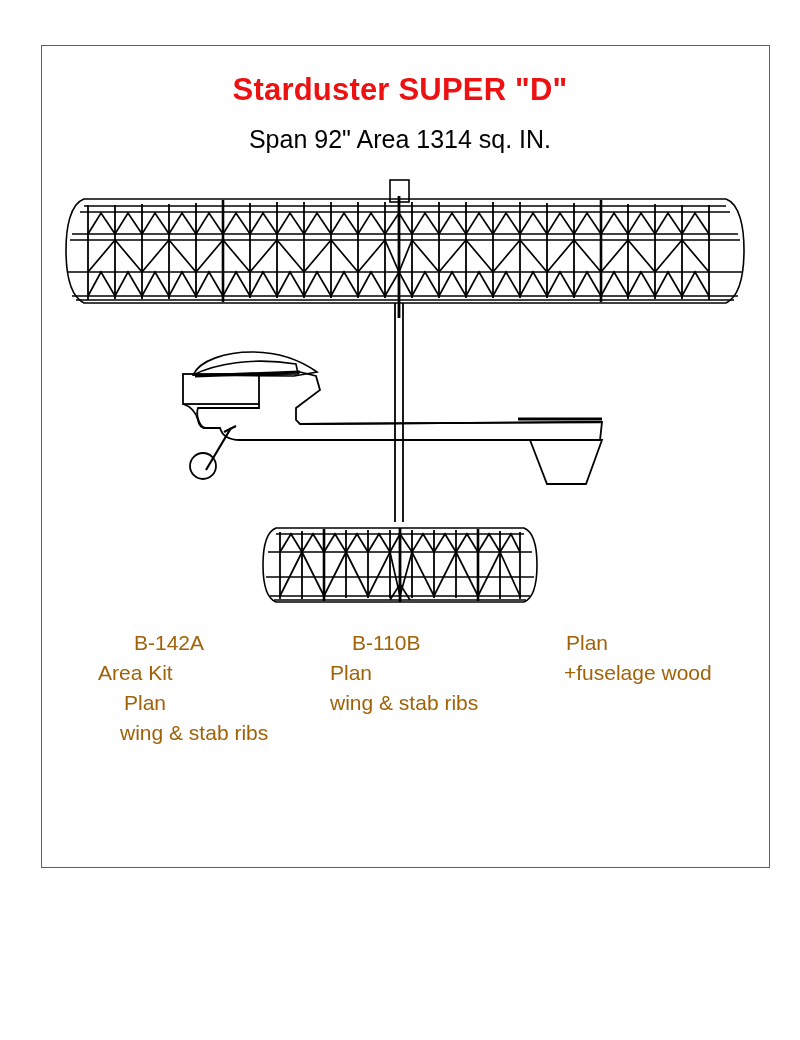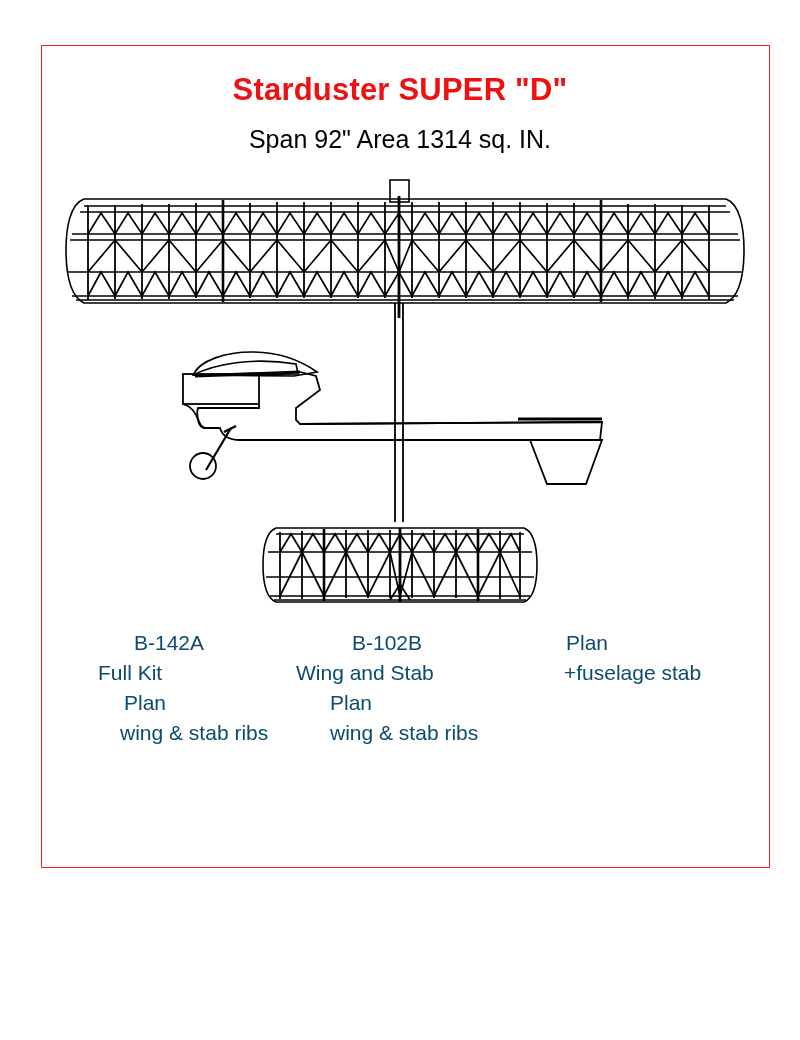--- a/index.html
+++ b/index.html
@@ -55,21 +55,21 @@
     position: absolute;
     left: 0;
     top: 0;
     width: 800px;
     height: 1040px;
   }
   
   .kit-col {
     position: absolute;
     font-size: 21px;
-    color: #0c4a6e;
+    color: #a16207;
     line-height: 30px;
     white-space: nowrap;
   }
   .kit-code   { padding-left: 36px; }
   .kit-name   { padding-left: 0px;  }
   .kit-plan   { padding-left: 26px; }
   .kit-extra  { padding-left: 22px; }
   #kit-a { left: 98px;  top: 628px; }
   #kit-b { left: 296px; top: 628px; }
   #kit-c { left: 540px; top: 628px; }
@@ -275,30 +275,29 @@
         </g>
 
         <path d="M 390,600 L 400,584 L 410,600" stroke-width="1.7"></path>
       </g>
 
     </g>
   </svg>
 
   <div class="kit-col" id="kit-a">
     <div class="kit-code">B-142A</div>
-    <div class="kit-name">Full Kit</div>
+    <div class="kit-name">Area Kit</div>
     <div class="kit-plan">Plan</div>
     <div class="kit-extra">wing &amp; stab ribs</div>
   </div>
 
   <div class="kit-col" id="kit-b">
-    <div class="kit-code">B-102B</div>
-    <div class="kit-name">Wing and Stab</div>
+    <div class="kit-code">B-110B</div>
     <div class="kit-plan">Plan</div>
     <div class="kit-extra">wing &amp; stab ribs</div>
   </div>
 
   <div class="kit-col" id="kit-c">
     <div class="kit-plan">Plan</div>
-    <div class="kit-extra">+fuselage stab</div>
+    <div class="kit-extra">+fuselage wood</div>
   </div>
 
 </div>
 
 </body></html>

